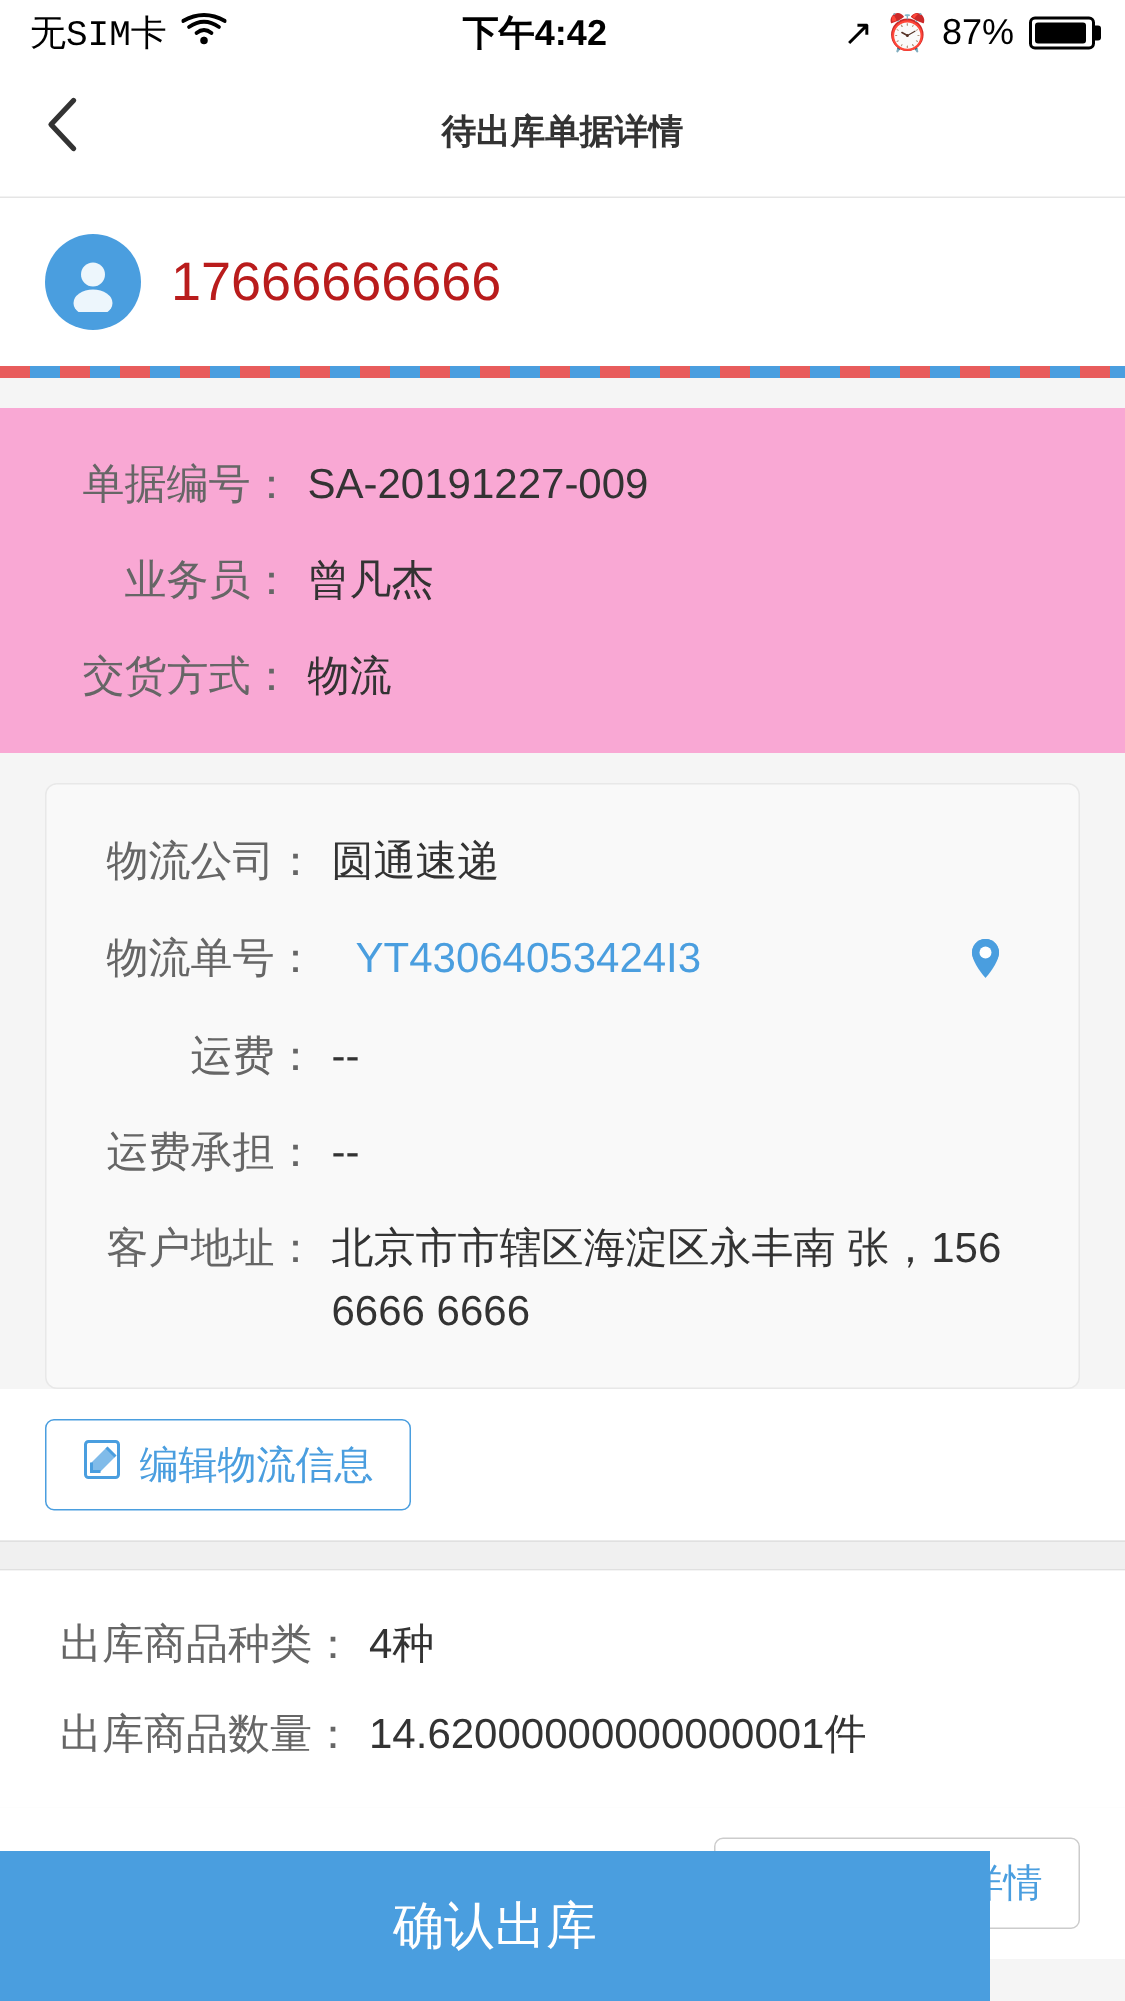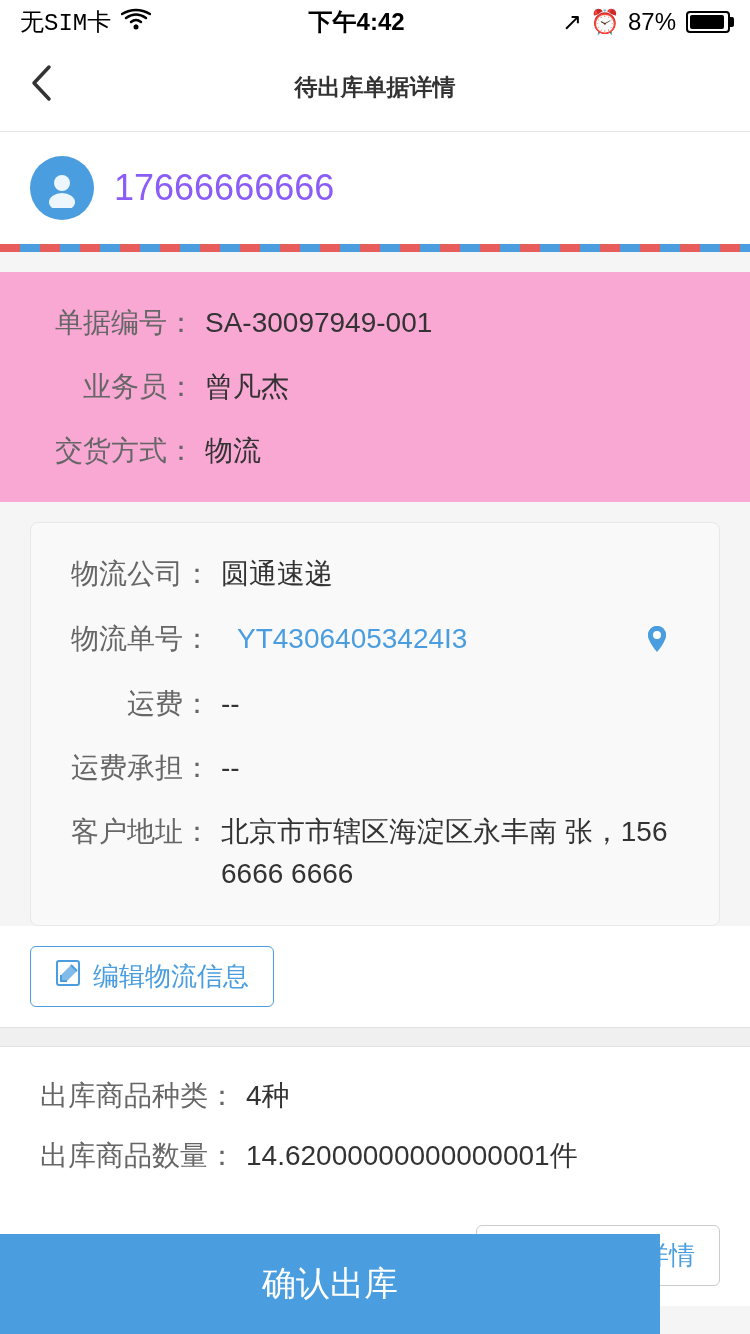--- a/index.html
+++ b/index.html
@@ -96,21 +96,21 @@
       background: #4a9edf;
       display: flex;
       align-items: center;
       justify-content: center;
       flex-shrink: 0;
     }
     .customer-avatar svg { width: 40px; height: 40px; }
     .customer-phone {
       font-size: 36px;
       font-weight: 500;
-      color: #8b5cf6;
+      color: #b91c1c;
     }
 
     
     .dashed-divider {
       height: 8px;
       background: repeating-linear-gradient(
         90deg,
         #e85c5c 0px, #e85c5c 20px,
         #4a9edf 20px, #4a9edf 40px
       );
@@ -297,21 +297,21 @@
     </svg>
   </div>
   <span class="customer-phone">17666666666</span>
 </div>
 
 <div class="dashed-divider"></div>
 
 <div class="info-section">
   <div class="info-row">
     <span class="info-label">单据编号：</span>
-    <span class="info-value">SA-30097949-001</span>
+    <span class="info-value">SA-20191227-009</span>
   </div>
   <div class="info-row">
     <span class="info-label">业务员：</span>
     <span class="info-value">曾凡杰</span>
   </div>
   <div class="info-row">
     <span class="info-label">交货方式：</span>
     <span class="info-value">物流</span>
   </div>
 </div>

